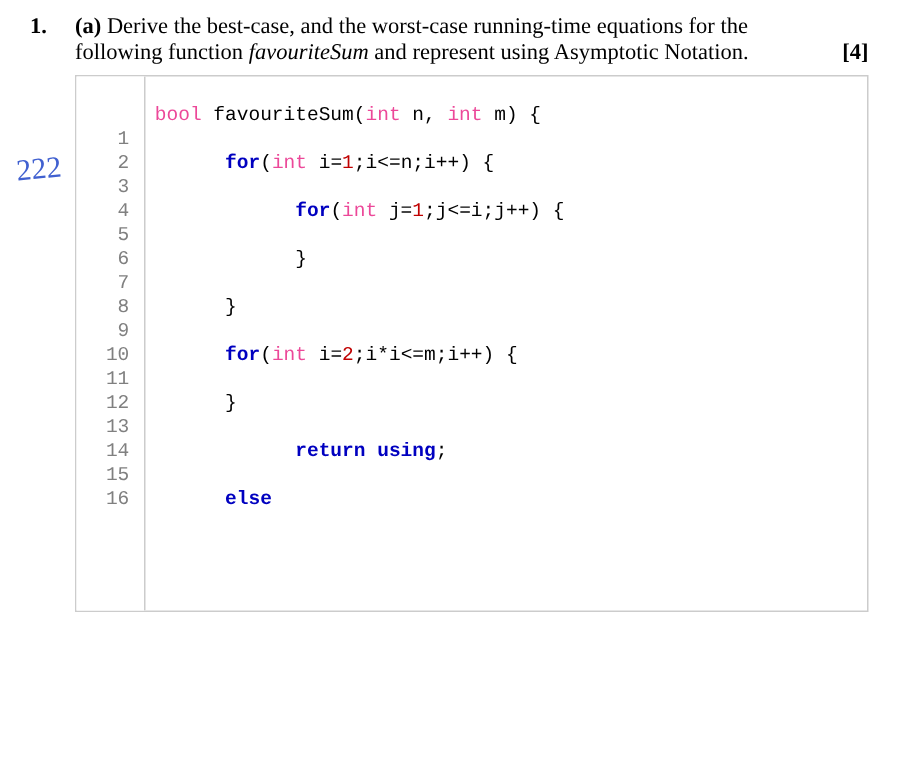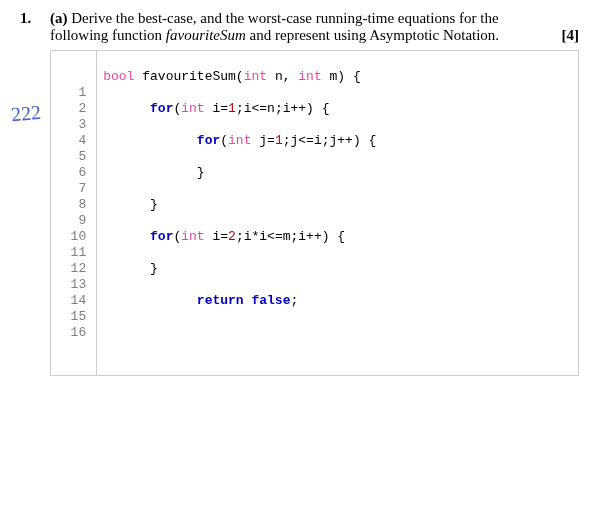--- a/index.html
+++ b/index.html
@@ -72,17 +72,18 @@
     <span class="ln">1</span><span class="ln">2</span><span class="ln">3</span><span class="ln">4</span><span class="ln">5</span><span class="ln">6</span><span class="ln">7</span><span class="ln">8</span><span class="ln">9</span><span class="ln">10</span><span class="ln">11</span><span class="ln">12</span><span class="ln">13</span><span class="ln">14</span><span class="ln">15</span><span class="ln">16</span>
   </div>
   <div class="code">
 <span class="line"><span class="tp">bool </span><span>favouriteSum(</span><span class="tp">int </span><span>n, </span><span class="tp">int </span><span>m) {</span></span>
 <span class="line"><span>      </span><span class="kw">for</span><span>(</span><span class="tp">int </span><span>i=</span><span class="num">1</span><span>;i&lt;=n;i++) {</span></span>
 <span class="line"><span>            </span><span class="kw">for</span><span>(</span><span class="tp">int </span><span>j=</span><span class="num">1</span><span>;j&lt;=i;j++) {</span></span>
 <span class="line"><span>            }</span></span>
 <span class="line"><span>      }</span></span>
 <span class="line"><span>      </span><span class="kw">for</span><span>(</span><span class="tp">int </span><span>i=</span><span class="num">2</span><span>;i*i&lt;=m;i++) {</span></span>
 <span class="line"><span>      }</span></span>
-<span class="line"><span>            </span><span class="kw">return false</span><span>;</span></span>
+<span class="line"><span>            </span><span class="kw">return using</span><span>;</span></span>
+<span class="line"><span>      </span><span class="kw">else</span></span>
 
 
   </div>
 </div>
 
 </body></html>

